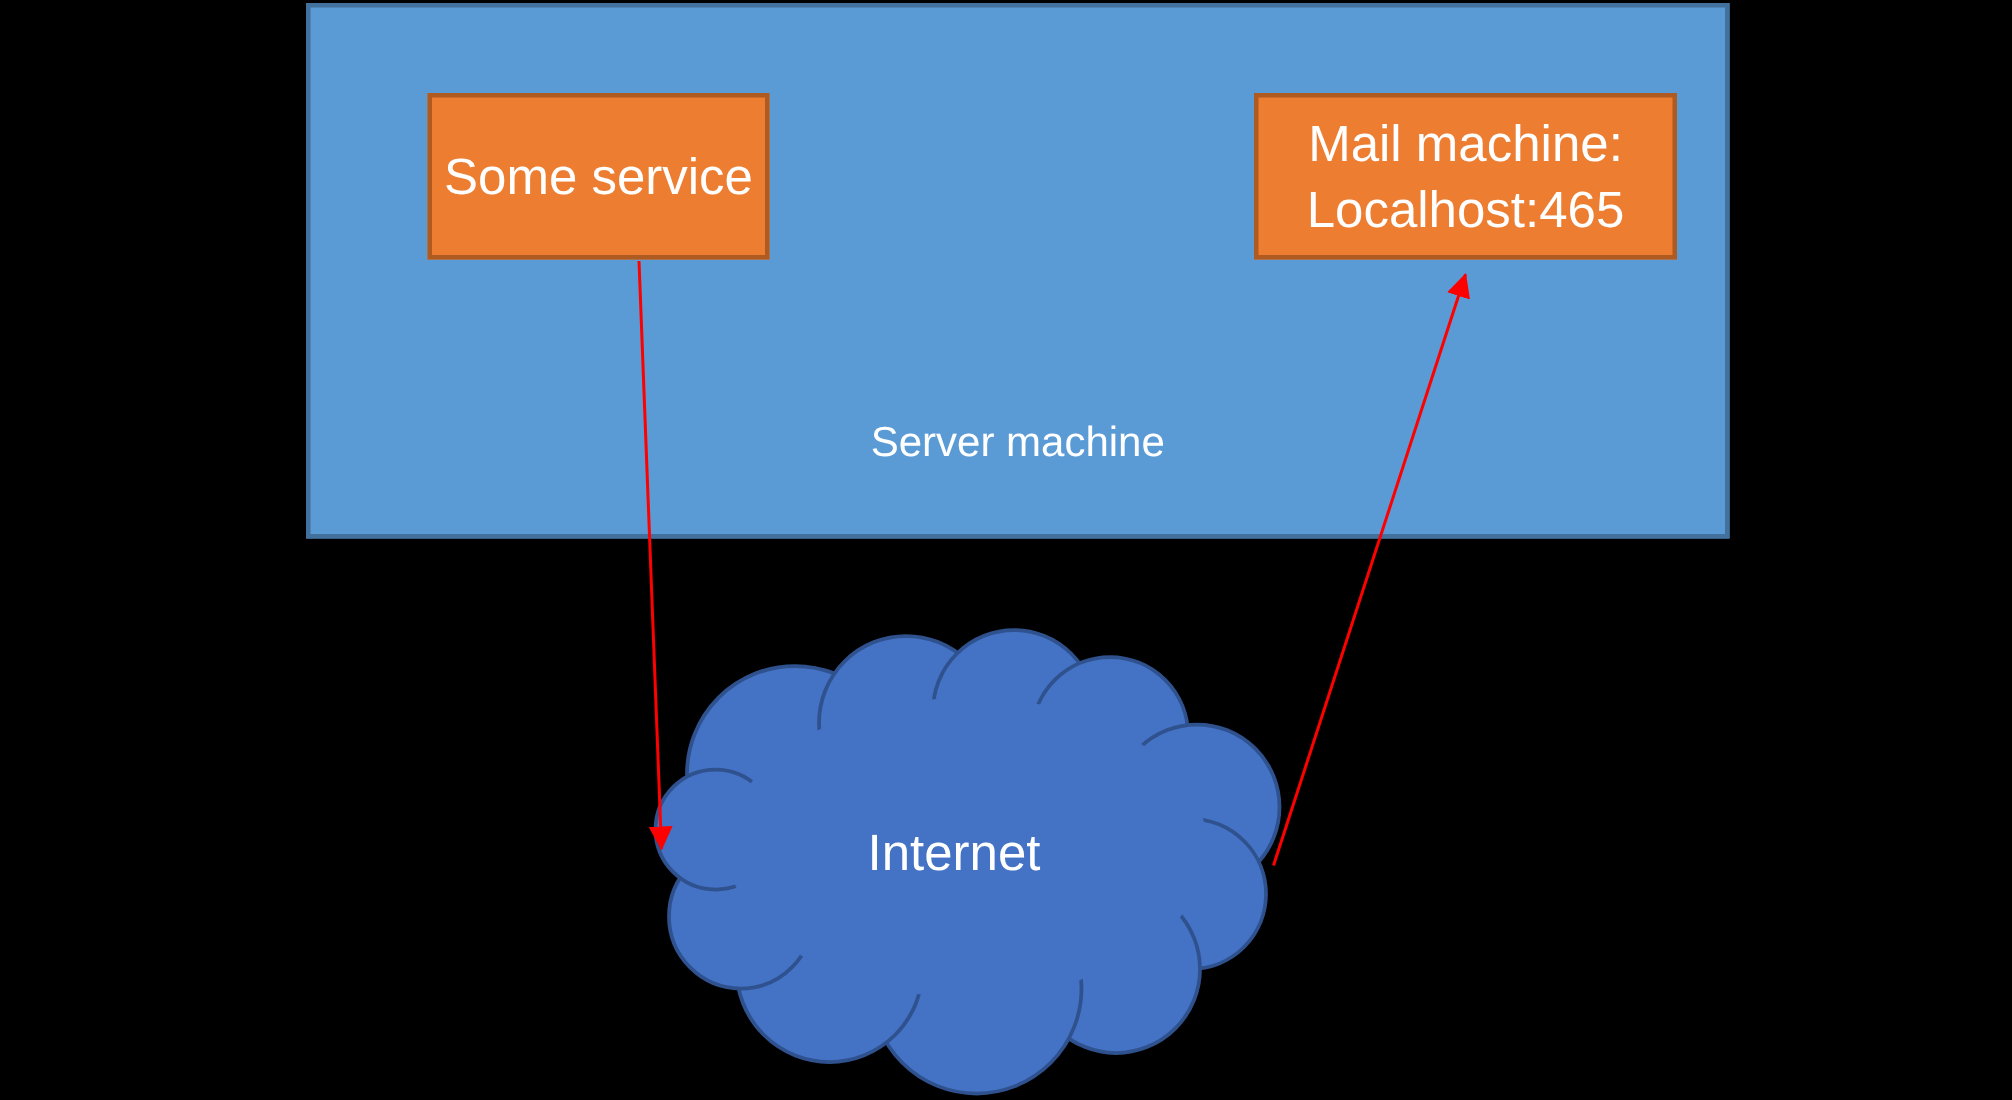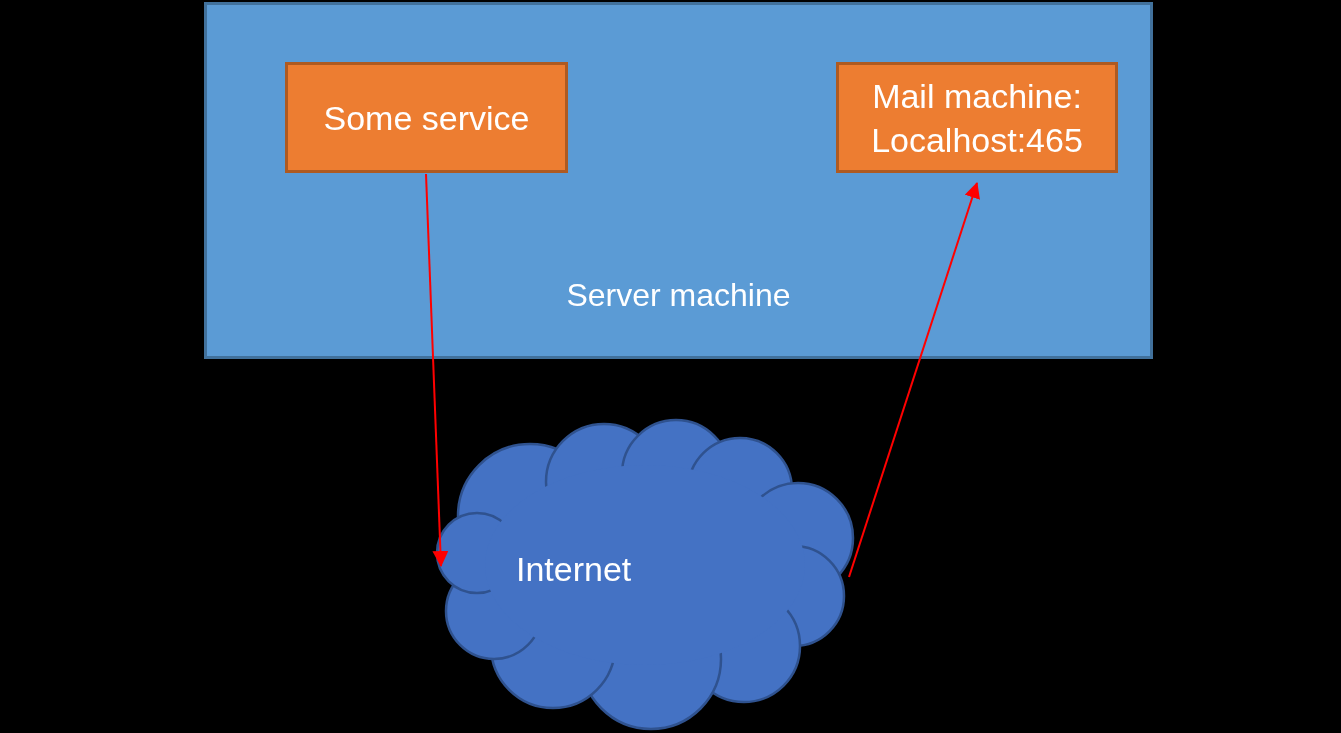--- a/index.html
+++ b/index.html
@@ -35,42 +35,42 @@
     background: var(--color-server-fill);
     border: 3px solid var(--color-server-border);
   }
   .server-label {
     position: absolute;
     left: 0;
     top: 270px;
     width: 100%;
     text-align: center;
     color: var(--color-label-text);
-    font-size: 32px;
+    font-size: 28px;
     line-height: 40px;
     white-space: nowrap;
   }
   .service-box {
     position: absolute;
     background: var(--color-service-fill);
     border: 3px solid var(--color-service-border);
     color: var(--color-label-text);
     font-size: 34px;
     line-height: 44px;
     display: flex;
     flex-direction: column;
     align-items: center;
     justify-content: center;
     text-align: center;
     box-sizing: border-box;
   }
   .service-box.some {
     left: 285px;
     top: 62px;
-    width: 283px;
+    width: 228px;
     height: 111px;
   }
   .service-box.mail {
     left: 836px;
     top: 62px;
     width: 282px;
     height: 111px;
   }
   .overlay-svg {
     position: absolute;
@@ -95,21 +95,21 @@
     fill: none;
   }
   .arrow-head {
     fill: var(--color-arrow);
   }
   .internet-label {
     position: absolute;
     left: 516px;
     top: 549px;
     width: 240px;
-    text-align: left;
+    text-align: center;
     color: var(--color-label-text);
     font-size: 34px;
     line-height: 40px;
     white-space: nowrap;
   }
 </style>
 </head>
 <body>
 
 <div class="canvas">

